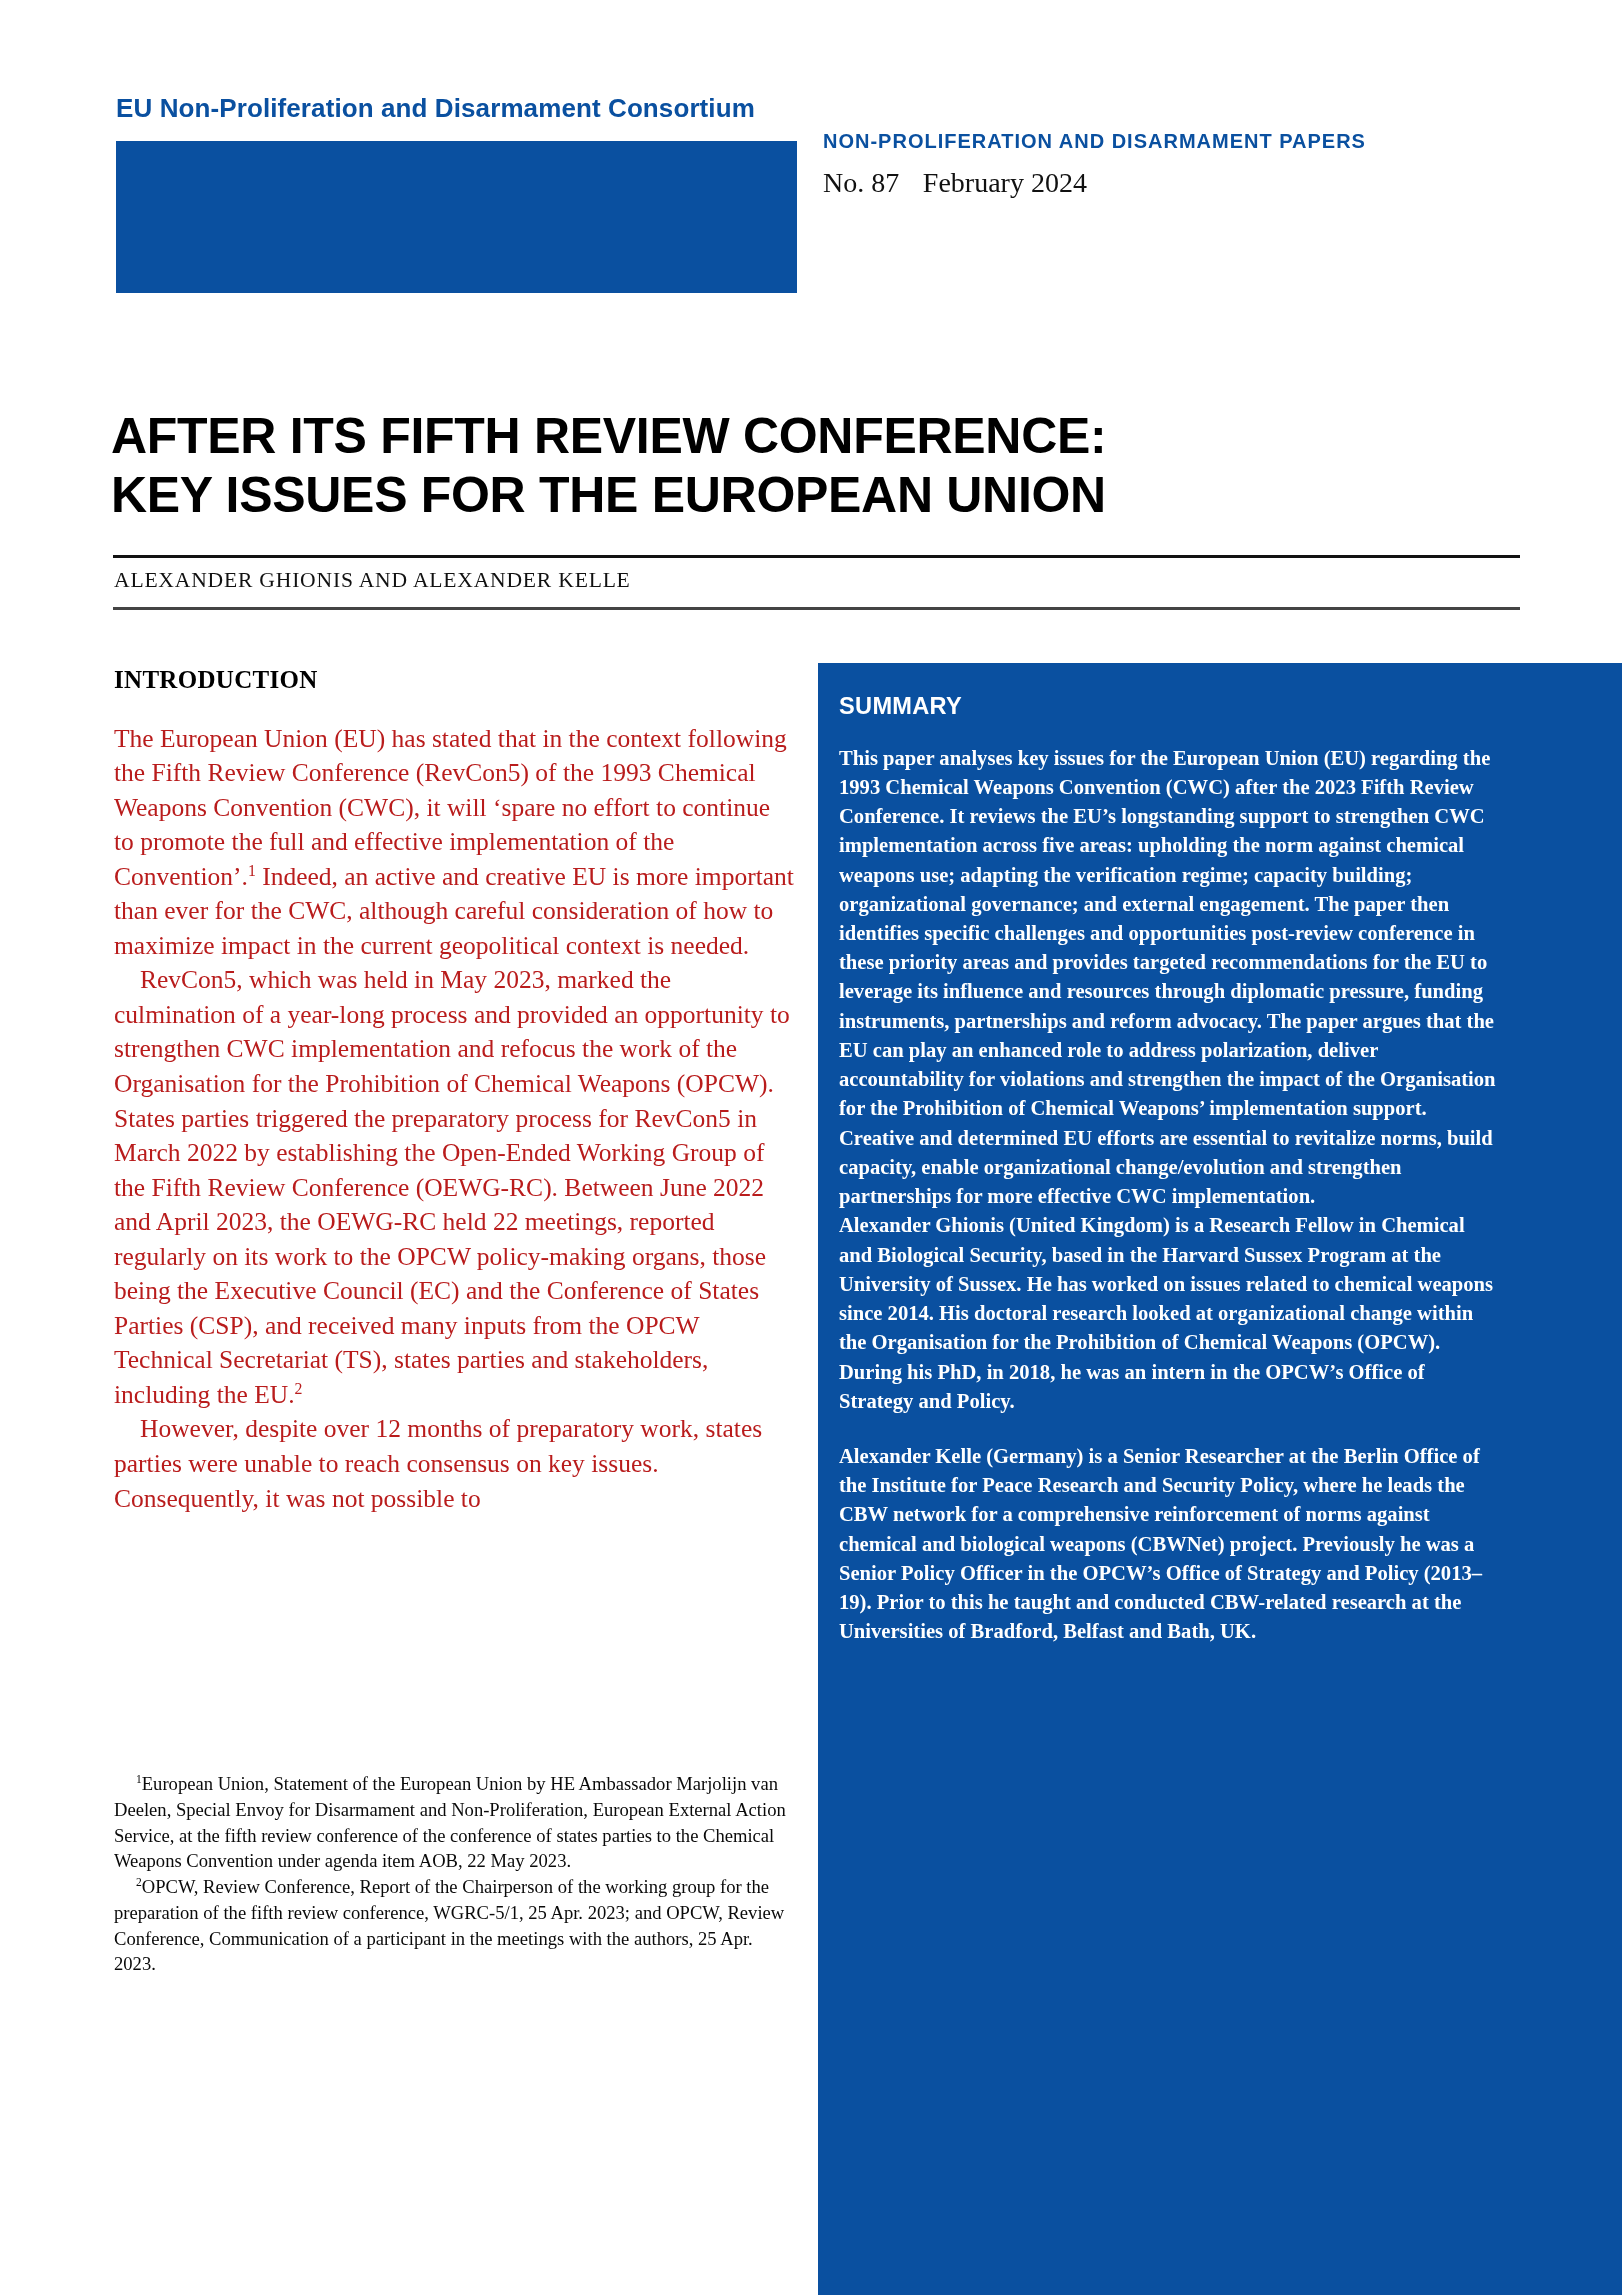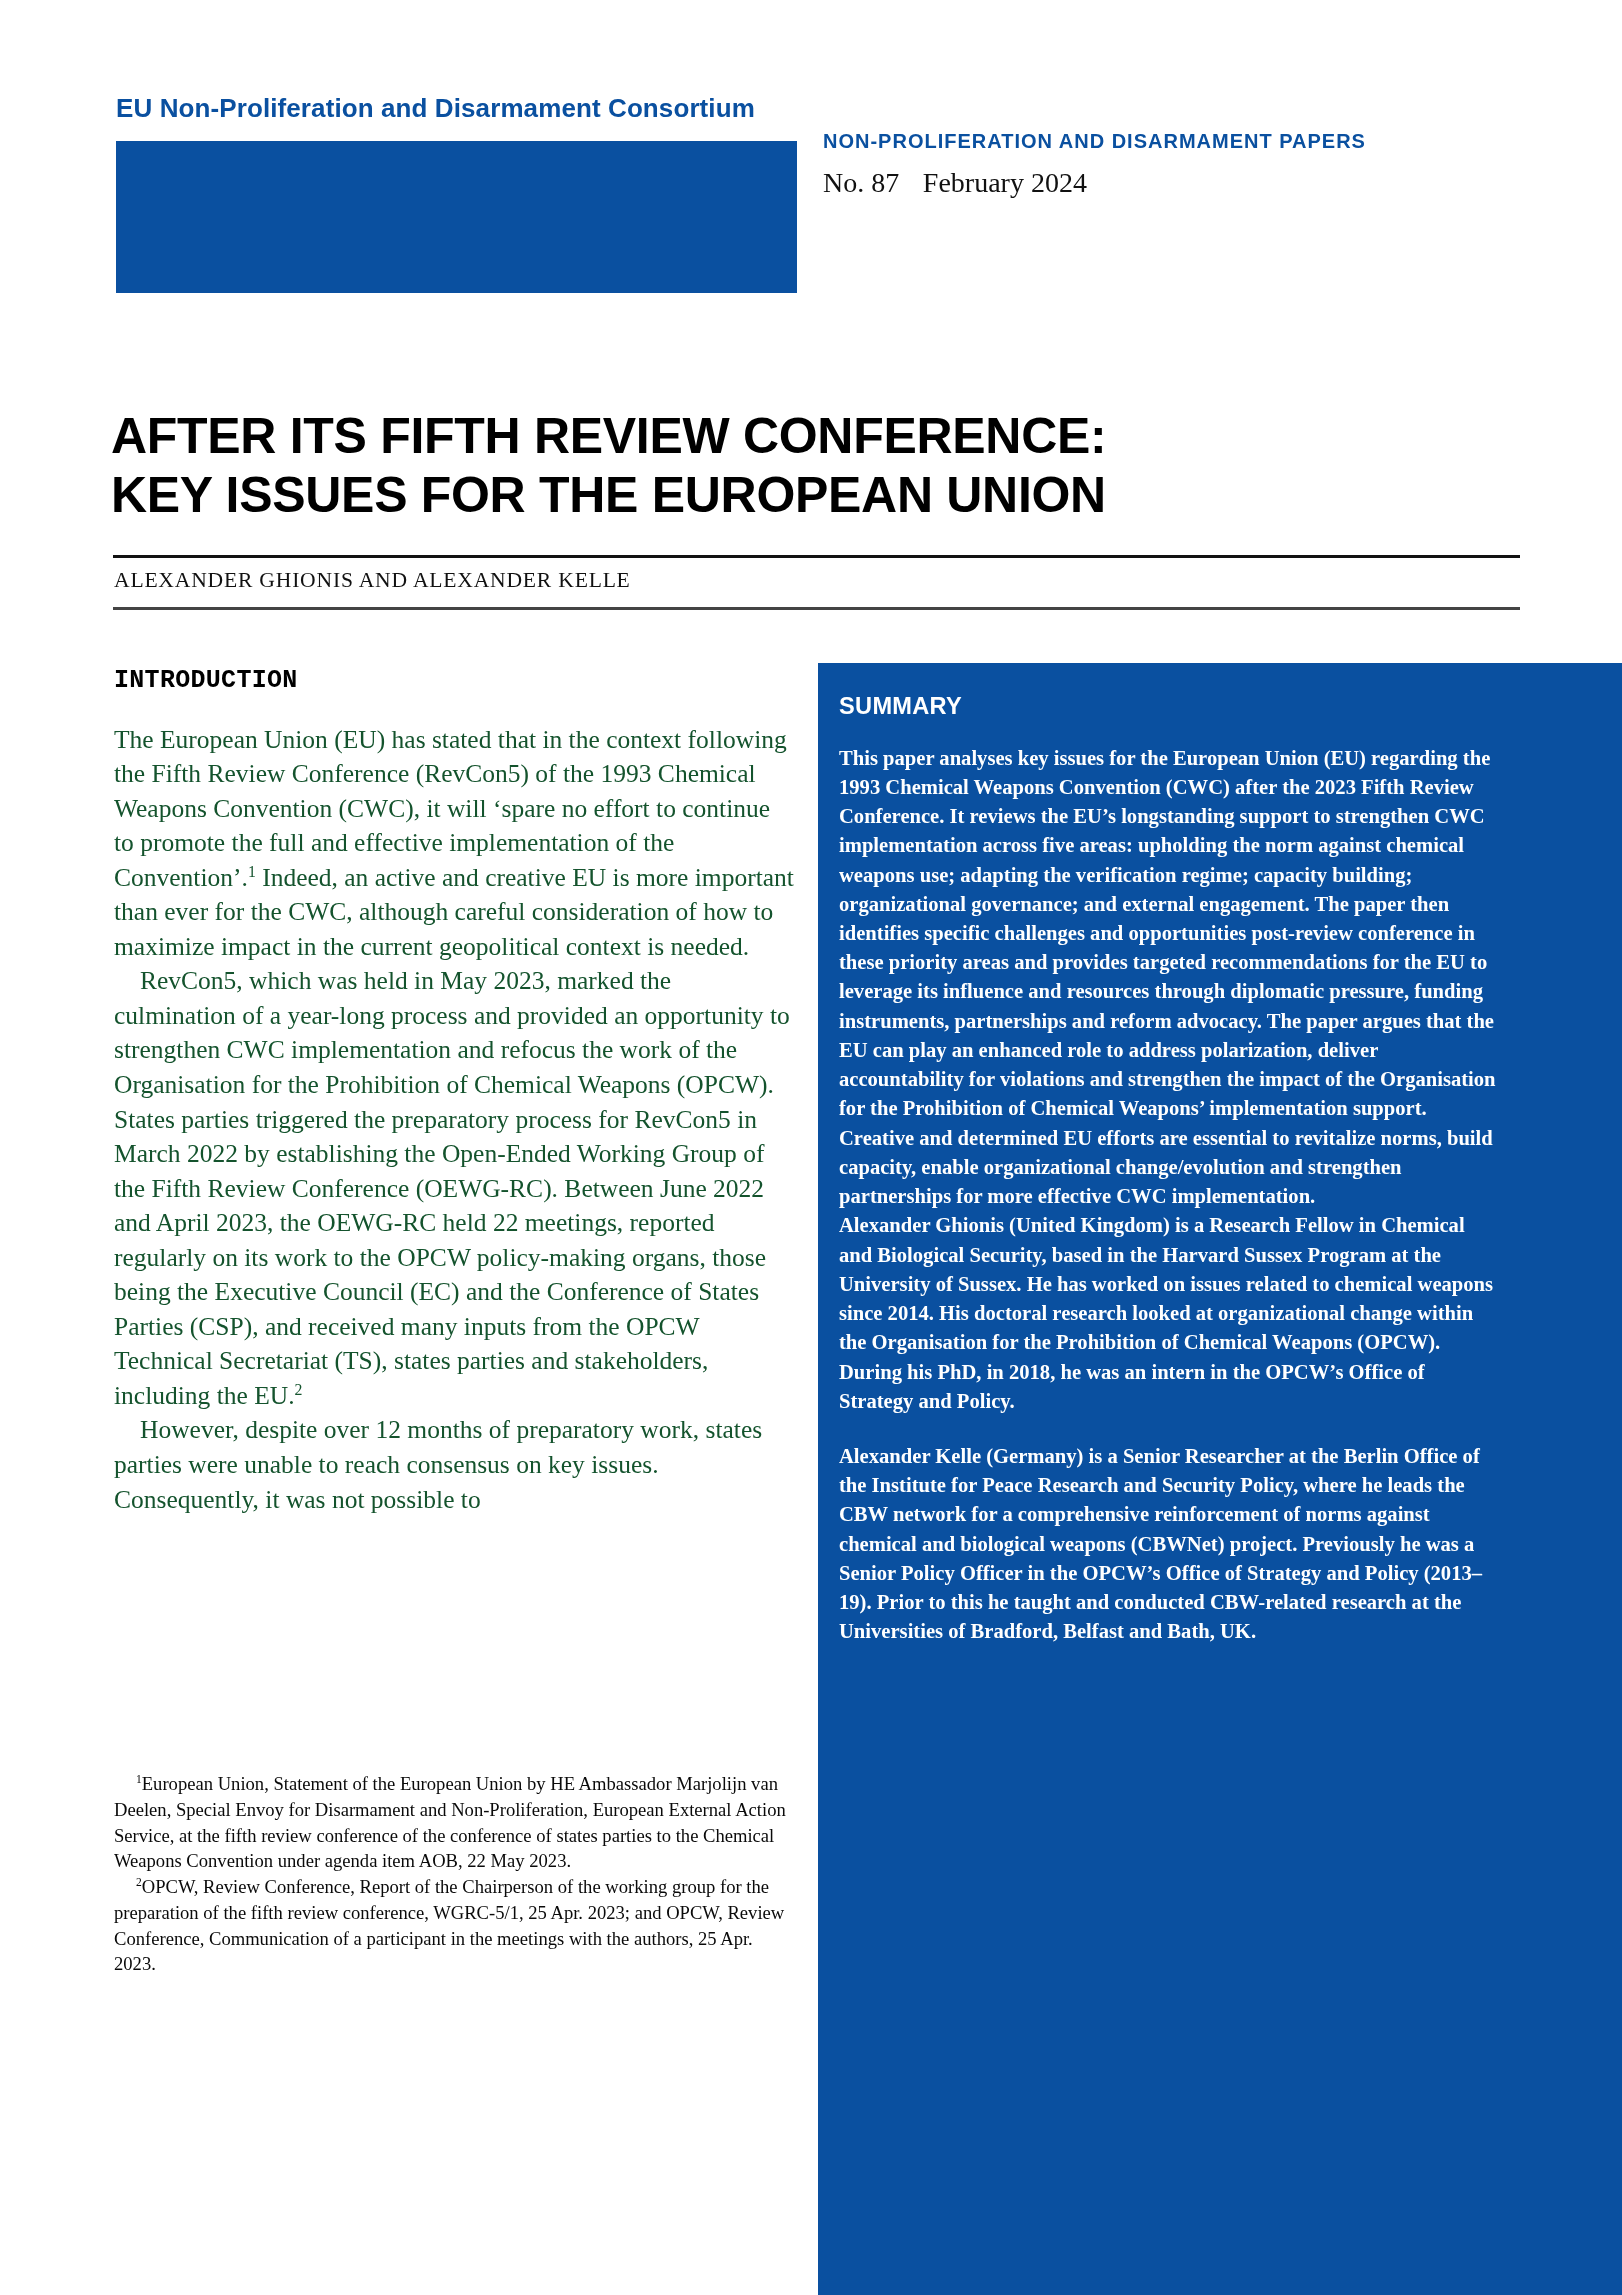--- a/index.html
+++ b/index.html
@@ -111,32 +111,32 @@
   }
 
   
   .col-left {
     position: absolute;
     left: 114px;
     top: 666px;
     width: 681px;
   }
   .section-head {
-    font-family: Liberation Mono, monospace;
+    font-family: Liberation Serif, serif;
     font-weight: bold;
     font-size: 25px;
     letter-spacing: 0.3px;
     color: #000000;
     margin: 0 0 27.5px 0;
   }
   .body-p {
     font-family: "Liberation Serif", serif;
     font-size: 25.5px;
     line-height: 1.355;
-    color: #14532d;
+    color: #b91c1c;
     margin: 0;
     text-align: left;
   }
   .body-p + .body-p { text-indent: 26px; }
   sup { font-size: 0.62em; vertical-align: super; line-height: 0; }
 
   .footnotes {
     position: absolute;
     left: 114px;
     top: 1771px;

